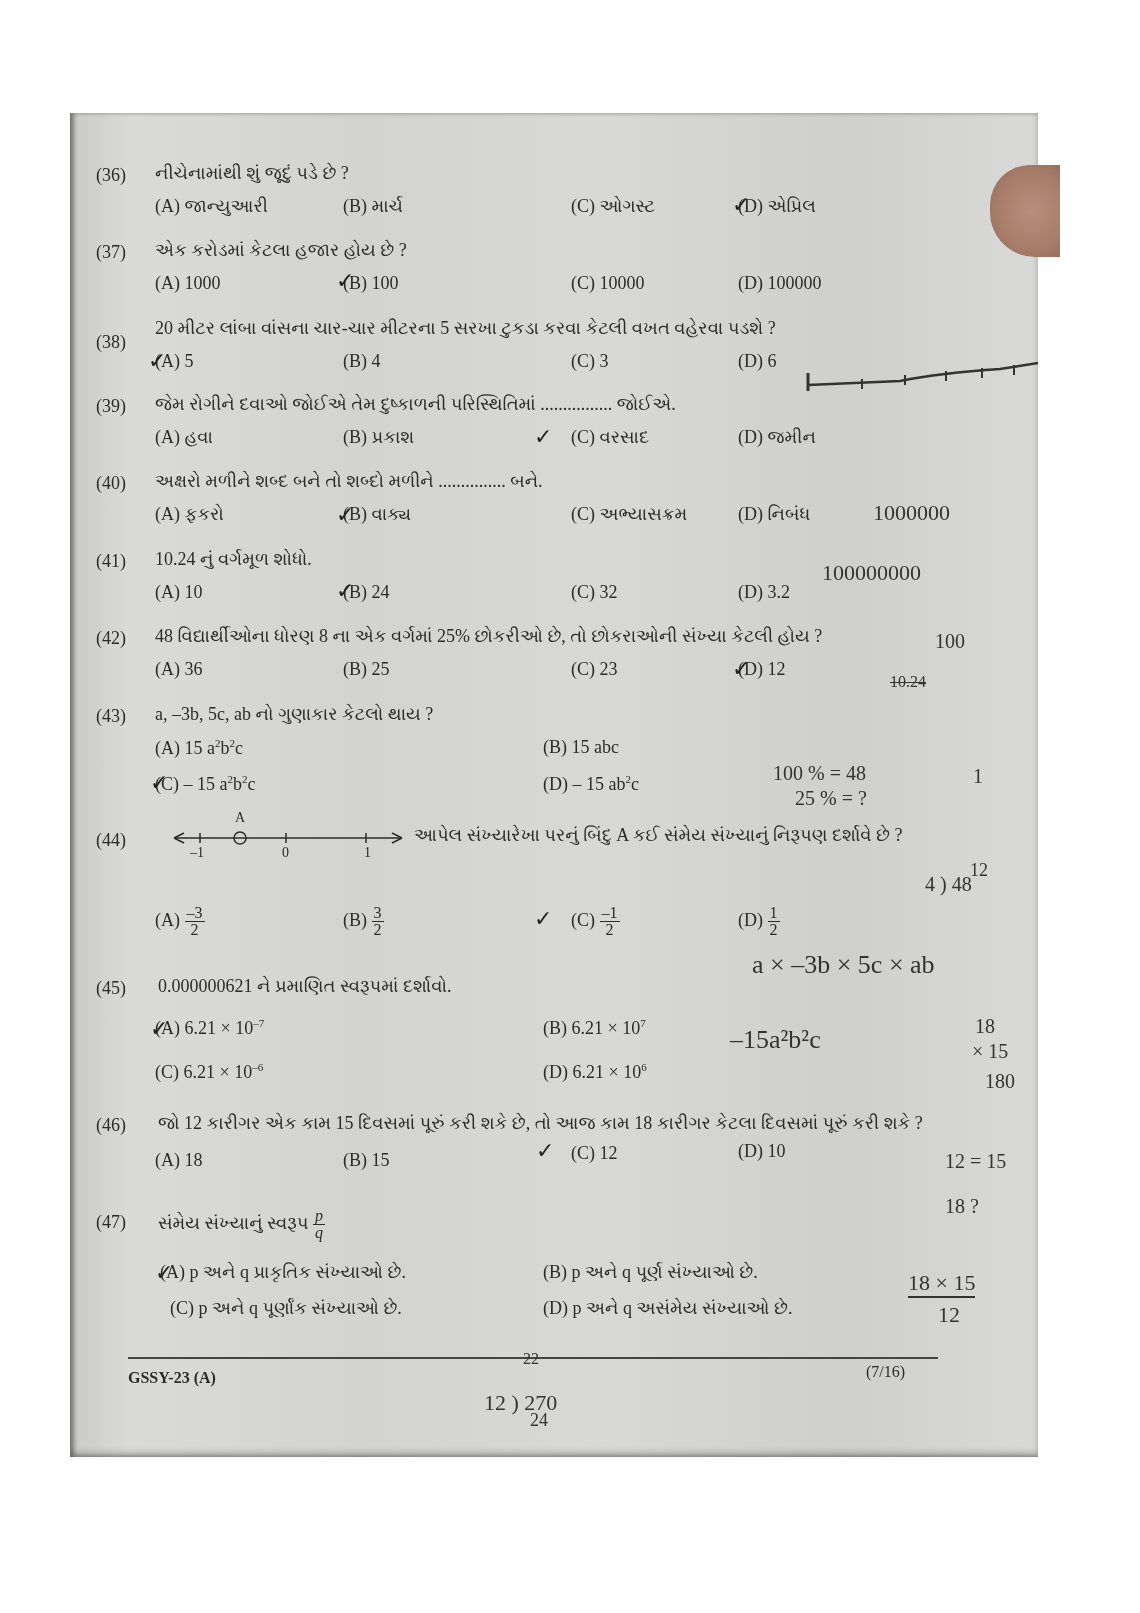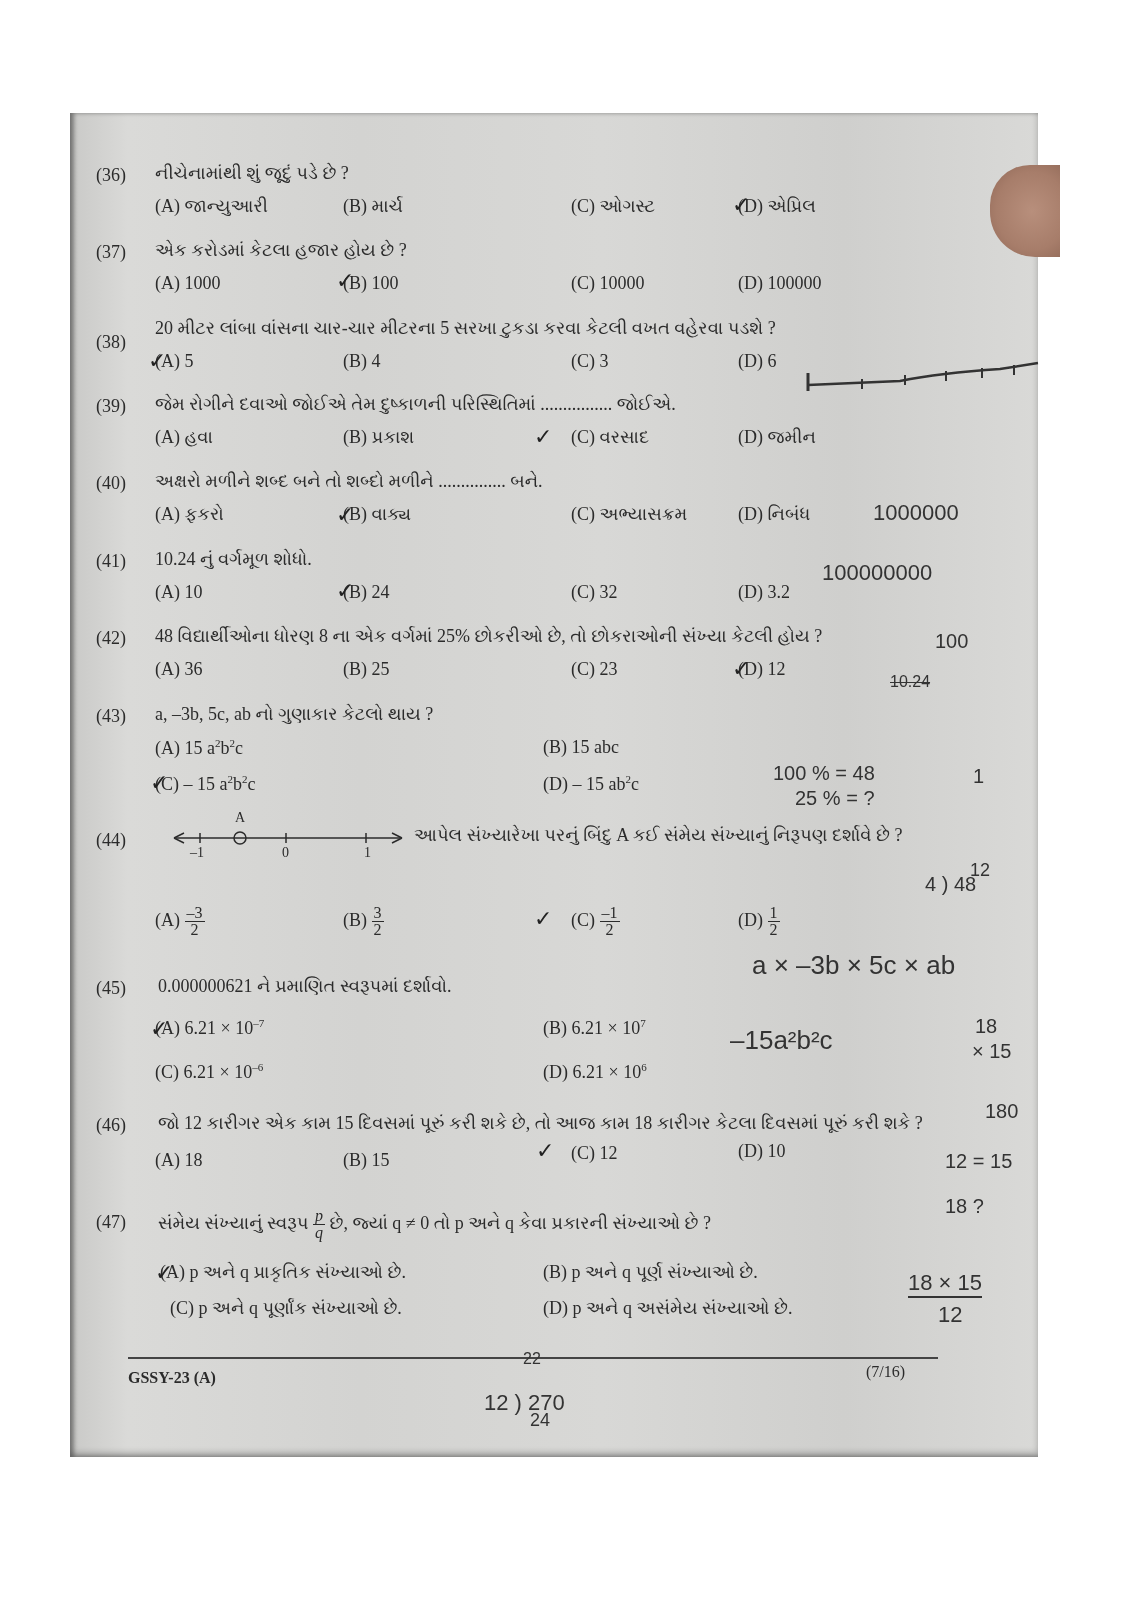--- a/index.html
+++ b/index.html
@@ -19,21 +19,21 @@
   }
   .qnum { position:absolute; left:96px; font-size:18px; }
   .qtext { position:absolute; left:155px; font-size:18px; white-space:nowrap; }
   .opt { position:absolute; font-size:18px; white-space:nowrap; }
   .c1 { left:155px; } .c2 { left:343px; } .c3 { left:540px;margin-left:31px; } .c4 { left:738px; }
   .h2 { left:543px; }
   sup { font-size:11px; }
   .frac { display:inline-block; vertical-align:middle; text-align:center; font-size:16px; line-height:16px; }
   .frac span { display:block; }
   .frac .num { border-bottom:1px solid #2b2b2b; padding:0 2px; }
-  .hw { position:absolute; font-family:Liberation Sans, sans-serif; color:#333; white-space:nowrap; }
+  .hw { position:absolute; font-family:Liberation Serif, serif; color:#333; white-space:nowrap; }
   .tick { position:absolute; color:#222; font-size:22px; font-family:"DejaVu Sans", sans-serif; }
   .footer-line { position:absolute; left:128px; top:1357px; width:810px; height:2px; background:#444; }
   .footer-code { position:absolute; left:128px; top:1369px; font-size:16px; font-weight:bold; }
   .footer-page { position:absolute; left:866px; top:1363px; font-size:16px; }
   .numline { position:absolute; left:168px; top:822px; width:240px; height:40px; }
 </style>
 </head>
 <body>
 
 <div class="sheet"></div>
@@ -146,21 +146,20 @@
 <div class="opt c1" style="top:1150px"><span>(A)</span> <span>18</span></div>
 <div class="opt c2" style="top:1150px"><span>(B)</span> <span>15</span></div>
 <div class="opt c3" style="top:1143px"><span>(C)</span> <span>12</span></div>
 <div class="opt c4" style="top:1141px"><span>(D)</span> <span>10</span></div>
 <div class="tick" style="left:536px;top:1138px">✓</div>
 
 <div class="qnum" style="top:1212px">(47)</div>
 <div class="qtext" style="left:158px;top:1208px">
   <span>સંમેય સંખ્યાનું સ્વરૂપ</span>
   <span class="frac" style="font-style:italic"><span class="num">p</span><span>q</span></span>
-  <span>છે, જ્યાં q ≠ 0 તો p અને q કેવા પ્રકારની સંખ્યાઓ છે ?</span>
 </div>
 <div class="opt" style="left:160px;top:1262px"><span>(A)</span> <span>p અને q પ્રાકૃતિક સંખ્યાઓ છે.</span></div>
 <div class="opt h2" style="top:1262px"><span>(B)</span> <span>p અને q પૂર્ણ સંખ્યાઓ છે.</span></div>
 <div class="opt" style="left:170px;top:1298px"><span>(C)</span> <span>p અને q પૂર્ણાંક સંખ્યાઓ છે.</span></div>
 <div class="opt h2" style="top:1298px"><span>(D)</span> <span>p અને q અસંમેય સંખ્યાઓ છે.</span></div>
 <div class="tick" style="left:155px;top:1260px">✓</div>
 
 <div class="footer-line"></div>
 <div class="footer-code">GSSY-23 (A)</div>
 <div class="footer-page">(7/16)</div>
@@ -171,20 +170,20 @@
 <div class="hw" style="left:890px;top:673px;font-size:16px;text-decoration:line-through">10.24</div>
 <div class="hw" style="left:773px;top:762px;font-size:20px">100 % = 48</div>
 <div class="hw" style="left:795px;top:787px;font-size:20px">25 % = ?</div>
 <div class="hw" style="left:973px;top:765px;font-size:20px">1</div>
 <div class="hw" style="left:970px;top:860px;font-size:18px">12</div>
 <div class="hw" style="left:925px;top:873px;font-size:20px">4 ) 48</div>
 <div class="hw" style="left:752px;top:950px;font-size:26px">a × –3b × 5c × ab</div>
 <div class="hw" style="left:730px;top:1025px;font-size:26px">–15a²b²c</div>
 <div class="hw" style="left:975px;top:1015px;font-size:20px">18</div>
 <div class="hw" style="left:972px;top:1040px;font-size:20px">× 15</div>
-<div class="hw" style="left:985px;top:1100px;font-size:20px">180</div>
+<div class="hw" style="left:985px;top:1070px;font-size:20px">180</div>
 <div class="hw" style="left:945px;top:1150px;font-size:20px">12 = 15</div>
 <div class="hw" style="left:945px;top:1195px;font-size:20px">18   ?</div>
 <div class="hw" style="left:908px;top:1270px;font-size:22px;border-bottom:2px solid #333">18 × 15</div>
 <div class="hw" style="left:938px;top:1302px;font-size:22px">12</div>
 <div class="hw" style="left:484px;top:1390px;font-size:22px">12 ) 270</div>
 <div class="hw" style="left:530px;top:1410px;font-size:18px">24</div>
 <div class="hw" style="left:523px;top:1350px;font-size:16px">22</div>
 
 </body></html>

